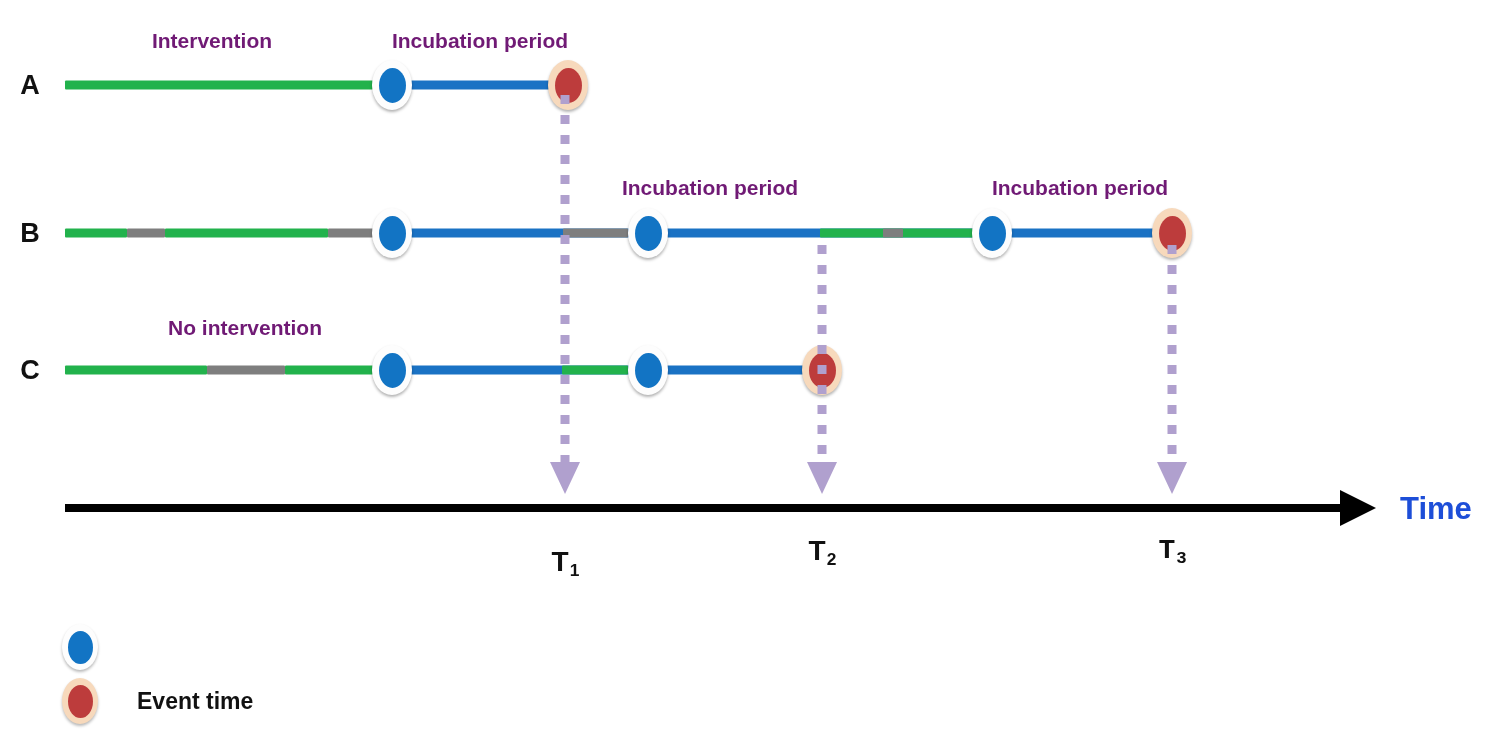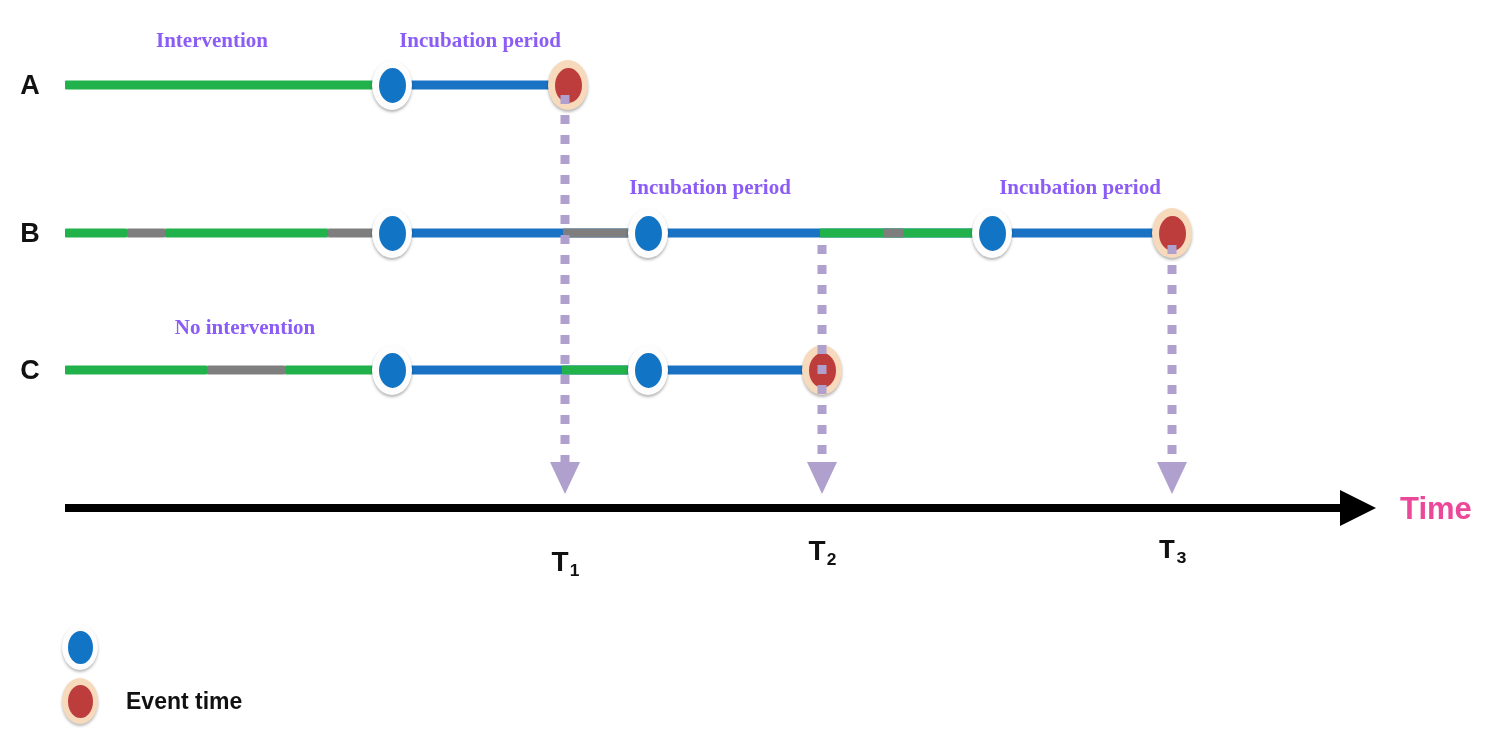--- a/index.html
+++ b/index.html
@@ -25,25 +25,24 @@
     font-size: 27px;
     color: #111111;
     line-height: 1;
     transform: translate(-50%, -50%);
     white-space: nowrap;
   }
   .seg-label {
     position: absolute;
     font-weight: bold;
     font-size: 21px;
-    color: #8b5cf6;
-    line-height: 1;
-    transform: translate(-50%, -50%);
-    white-space: nowrap;
-    font-family: Liberation Serif, serif;
+    color: #701a75;
+    line-height: 1;
+    transform: translate(-50%, -50%);
+    white-space: nowrap;
   }
   .tick-label {
     position: absolute;
     font-weight: bold;
     font-size: 28px;
     color: #111111;
     line-height: 1;
     transform: translate(-50%, -50%);
     white-space: nowrap;
   }
@@ -52,21 +51,21 @@
     font-weight: bold;
     vertical-align: baseline;
     position: relative;
     top: 5px;
     left: 1px;
   }
   .axis-title {
     position: absolute;
     font-weight: bold;
     font-size: 31px;
-    color: #ec4899;
+    color: #1d4ed8;
     line-height: 1;
     transform: translateY(-50%);
     white-space: nowrap;
   }
   .legend-text {
     position: absolute;
     font-weight: bold;
     font-size: 23px;
     color: #111111;
     line-height: 1;
@@ -255,14 +254,14 @@
     <div class="axis-arrow" style="left: 1340px; top: 508px;"></div>
     <div class="axis-title" style="left: 1400px; top: 508px;">Time</div>
     <div class="legend-marker blue" style="left: 80px; top: 647px;">
       <div class="halo"></div>
       <div class="dot"></div>
     </div>
     <div class="legend-marker red" style="left: 80px; top: 701px;">
       <div class="halo"></div>
       <div class="dot"></div>
     </div>
-    <div class="legend-text" style="left: 126px; top: 701px;">Event time</div>
+    <div class="legend-text" style="left: 137px; top: 701px;">Event time</div>
   </div>
 
 </body></html>

